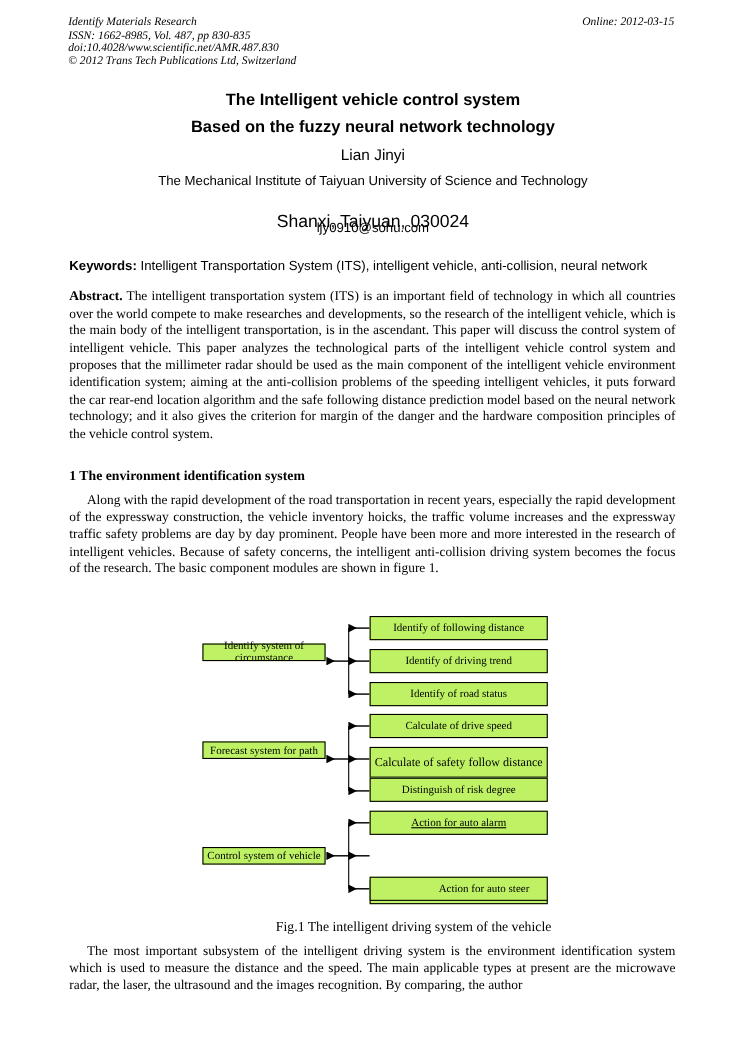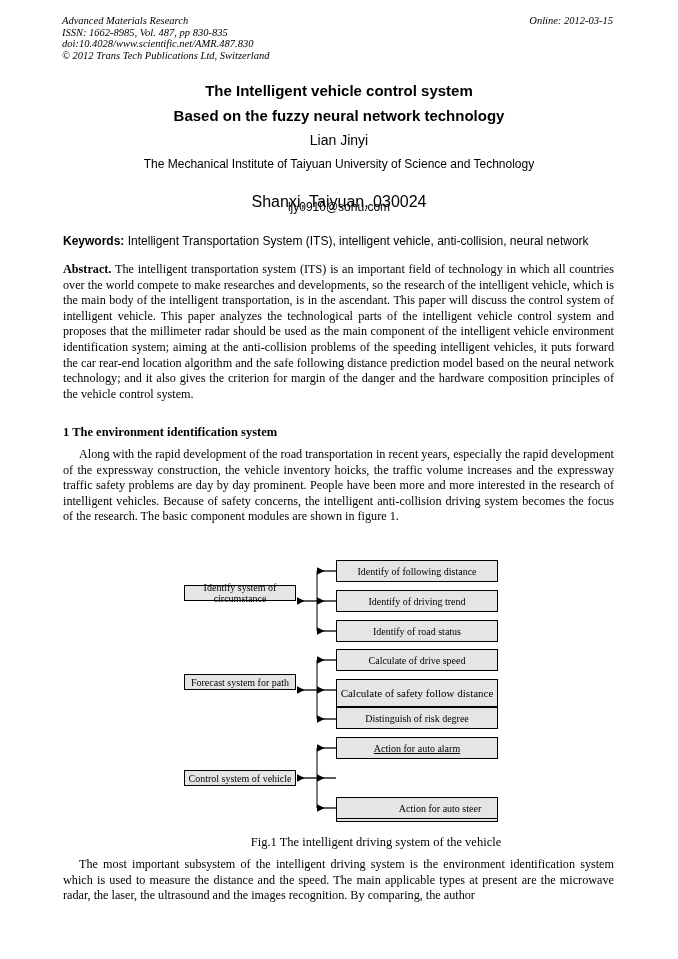--- a/index.html
+++ b/index.html
@@ -15,31 +15,31 @@
   .affil2 { top: 193px; font-size: 16px; }
   .email { top: 200px; font-size: 12px; }
   .keywords { position: absolute; left: 63px; top: 234px; width: 560px; font-family: "Liberation Sans", sans-serif; font-size: 12px; white-space: nowrap; }
   .keywords b { font-weight: bold; }
   .para { position: absolute; left: 63px; width: 551px; font-family: "Liberation Serif", serif; font-size: 12.2px; line-height: 15.6px; text-align: justify; }
   .abstract { top: 262px; }
   .sec { position: absolute; left: 63px; top: 425px; font-family: "Liberation Serif", serif; font-weight: bold; font-size: 12.5px; }
   .p1 { top: 447px; text-indent: 16px; }
   .p2 { top: 857px; text-indent: 16px; }
   .caption { position: absolute; left: 0; width: 678px; top: 835px; text-align: center; font-family: "Liberation Serif", serif; font-size: 12.5px; padding-left: 37px; }
-  .box { position: absolute; border: 1px solid #000; background: #e5e5e5; font-family: "Liberation Serif", serif; font-size: 10px; line-height: 11px; text-align: center; display: flex; align-items: center; justify-content: center; box-sizing: border-box; }
+  .box { position: absolute; border: 1px solid #000; background: #bef264; font-family: "Liberation Serif", serif; font-size: 10px; line-height: 11px; text-align: center; display: flex; align-items: center; justify-content: center; box-sizing: border-box; }
   .lbox { left: 184px; width: 112px; height: 16px; }
   .rbox { left: 336px; width: 162px; height: 22px; }
   .rbox.big { font-size: 11px; line-height: 12px; }
   svg.lines { position: absolute; left: 0; top: 0; }
 </style>
 </head>
 <body>
 
 <div class="hdr hdr-left">
-  <div>Advanced Materials Research</div>
+  <div>Identify Materials Research</div>
   <div>ISSN: 1662-8985, Vol. 487, pp 830-835</div>
   <div>doi:10.4028/www.scientific.net/AMR.487.830</div>
   <div>© 2012 Trans Tech Publications Ltd, Switzerland</div>
 </div>
 <div class="hdr hdr-right">Online: 2012-03-15</div>
 
 <div class="center title1">The Intelligent vehicle control system</div>
 <div class="center title2">Based on the fuzzy neural network technology</div>
 <div class="center author">Lian Jinyi</div>
 <div class="center affil1">The Mechanical Institute of Taiyuan University of Science and Technology</div>

